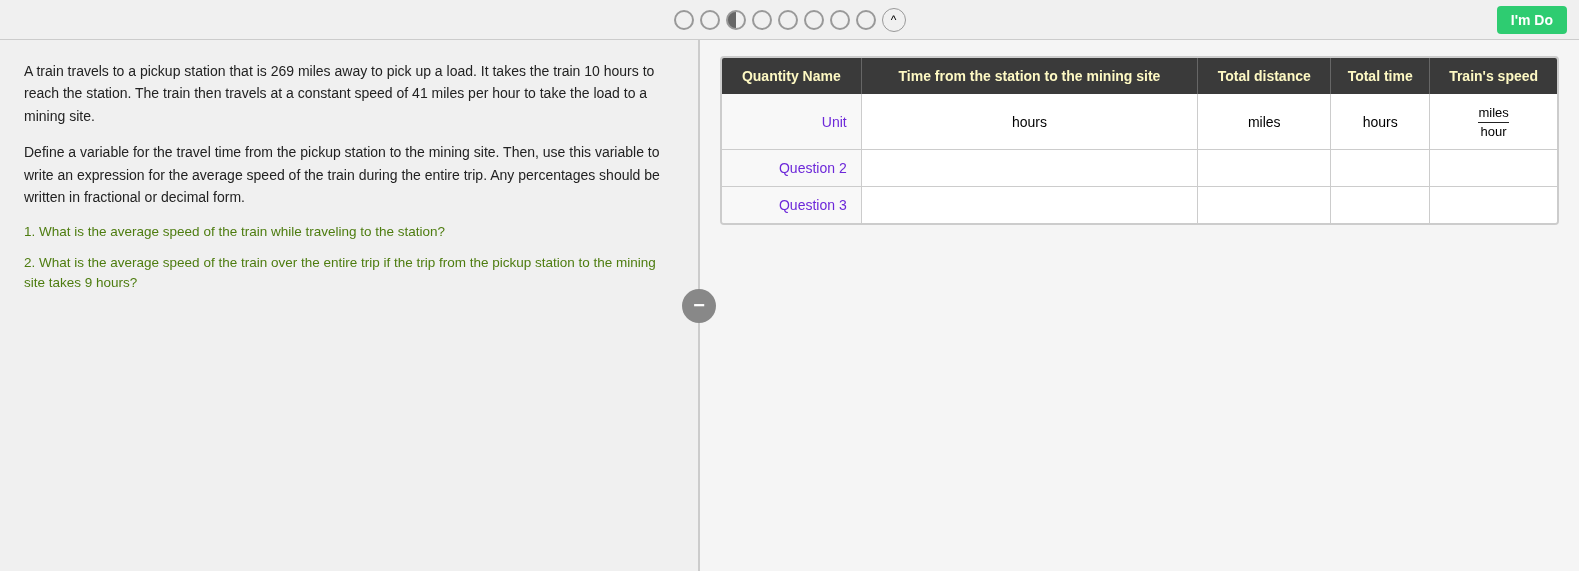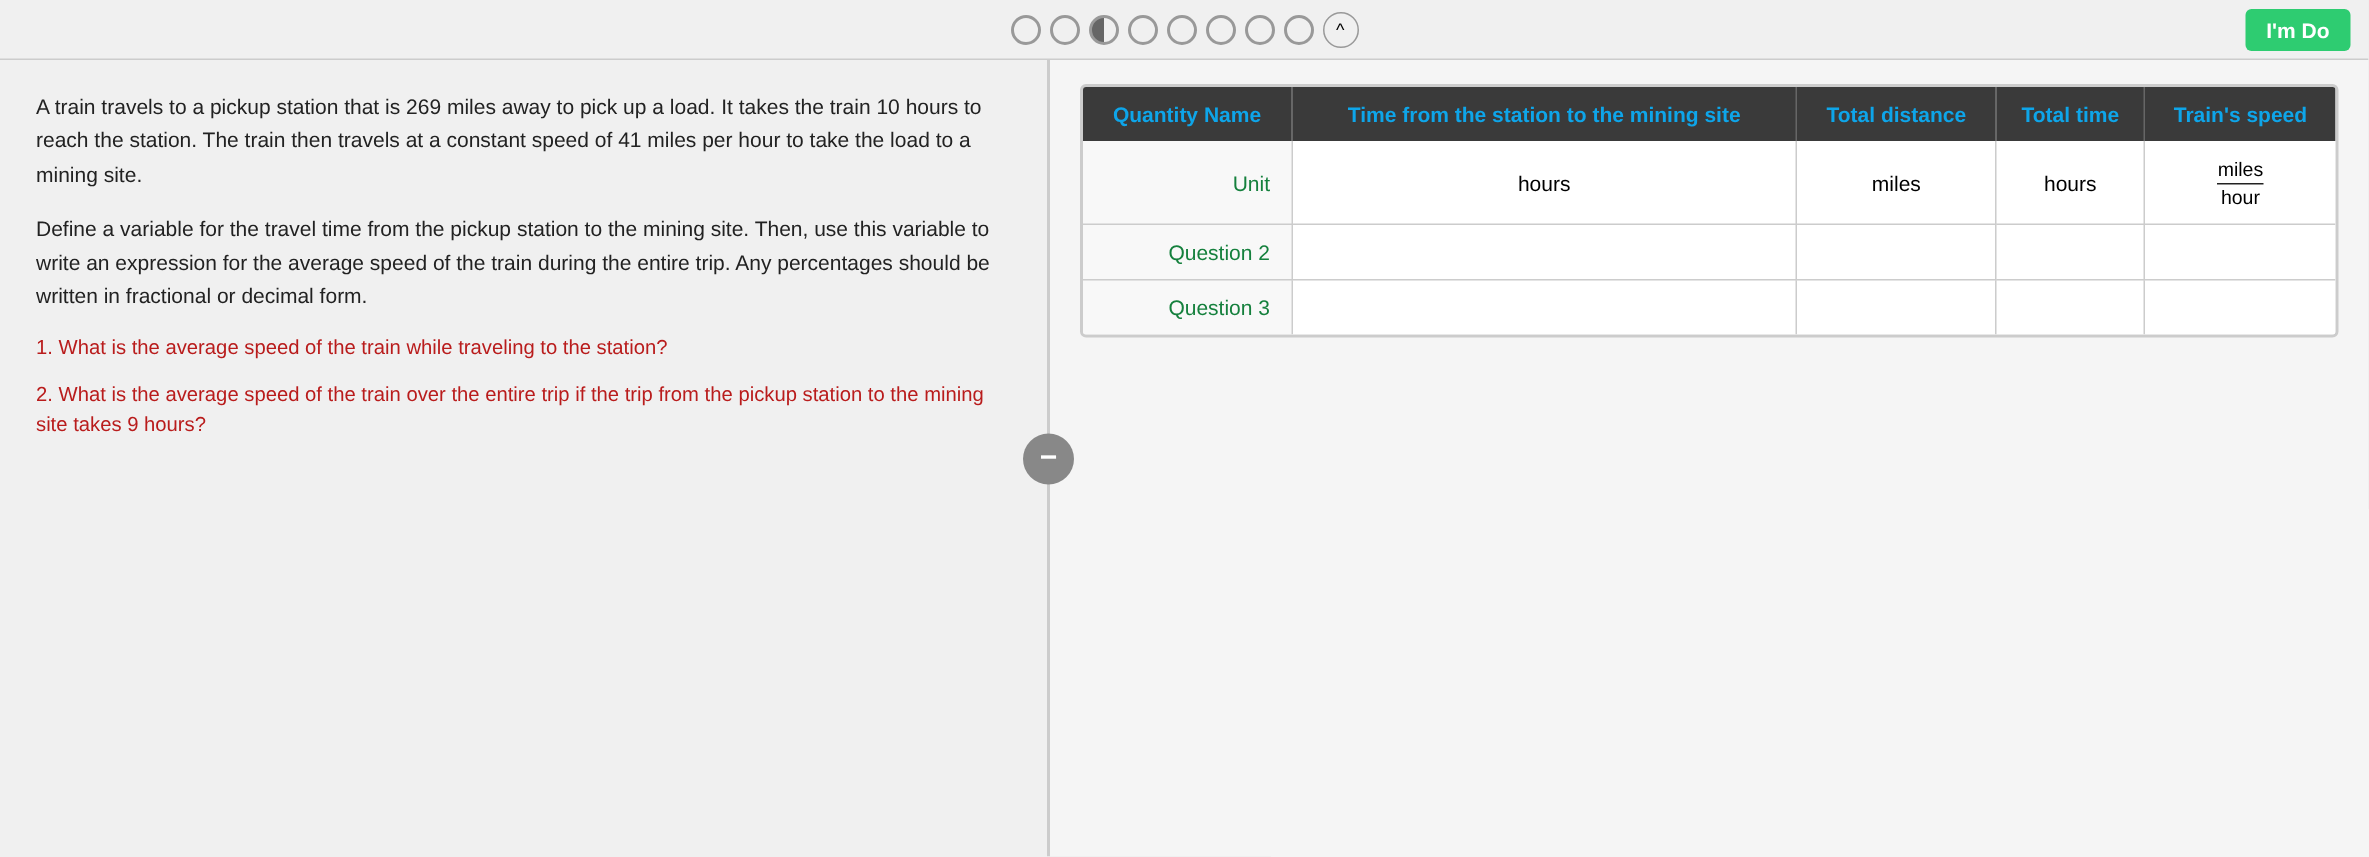--- a/index.html
+++ b/index.html
@@ -90,21 +90,21 @@
       line-height: 1.6;
       margin-bottom: 14px;
     }
 
     .question-list {
       margin-top: 10px;
     }
 
     .question-item {
       font-size: 13.5px;
-      color: #b91c1c;
+      color: #4d7c0f;
       margin-bottom: 10px;
       line-height: 1.5;
     }
 
     .right-panel {
       flex: 1;
       padding: 16px 20px;
       display: flex;
       flex-direction: column;
       align-items: flex-start;
@@ -139,21 +139,21 @@
     }
 
     table {
       width: 100%;
       border-collapse: collapse;
       font-size: 14px;
     }
 
     table thead tr th {
       background: #3a3a3a;
-      color: #0ea5e9;
+      color: #fef9c3;
       text-align: center;
       padding: 10px 8px;
       font-weight: bold;
       border-right: 1px solid #666;
       vertical-align: middle;
     }
 
     table thead tr th:last-child {
       border-right: none;
     }
@@ -164,21 +164,21 @@
       border-right: 1px solid #ccc;
       border-bottom: 1px solid #ccc;
       background: white;
       vertical-align: middle;
       min-height: 40px;
     }
 
     table tbody tr td:first-child {
       background: #f8f8f8;
       font-weight: 500;
-      color: #15803d;
+      color: #6d28d9;
       text-align: right;
       padding-right: 14px;
     }
 
     table tbody tr:last-child td {
       border-bottom: none;
     }
 
     table tbody tr td:last-child {
       border-right: none;

